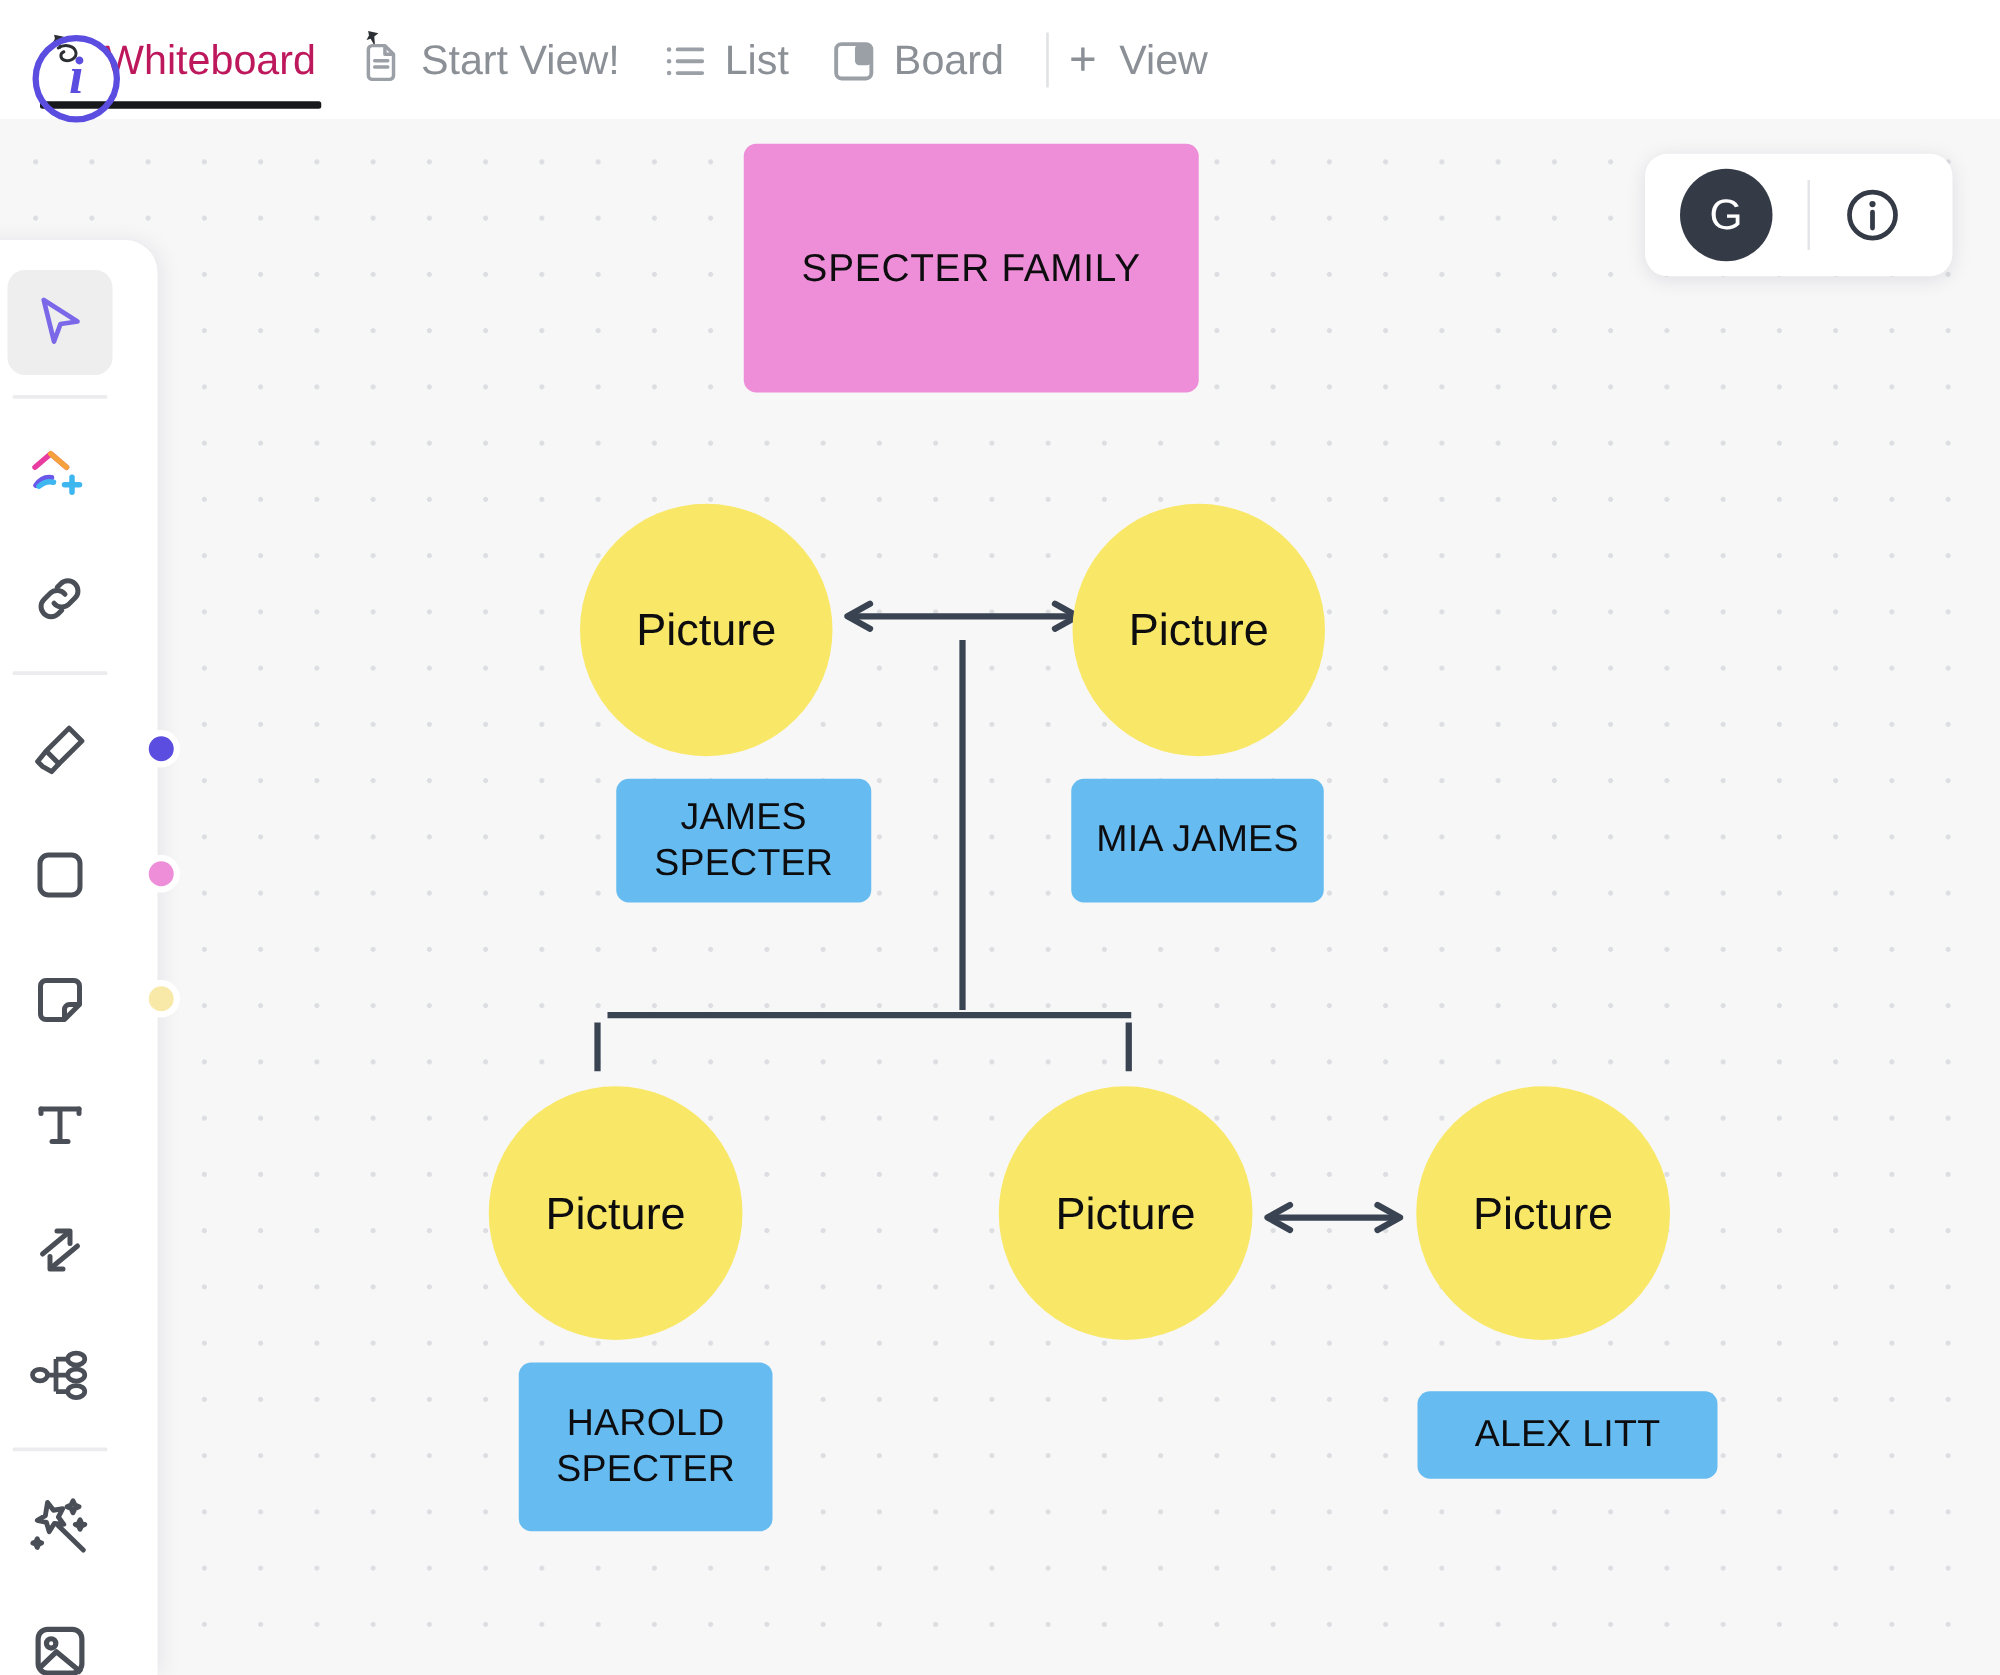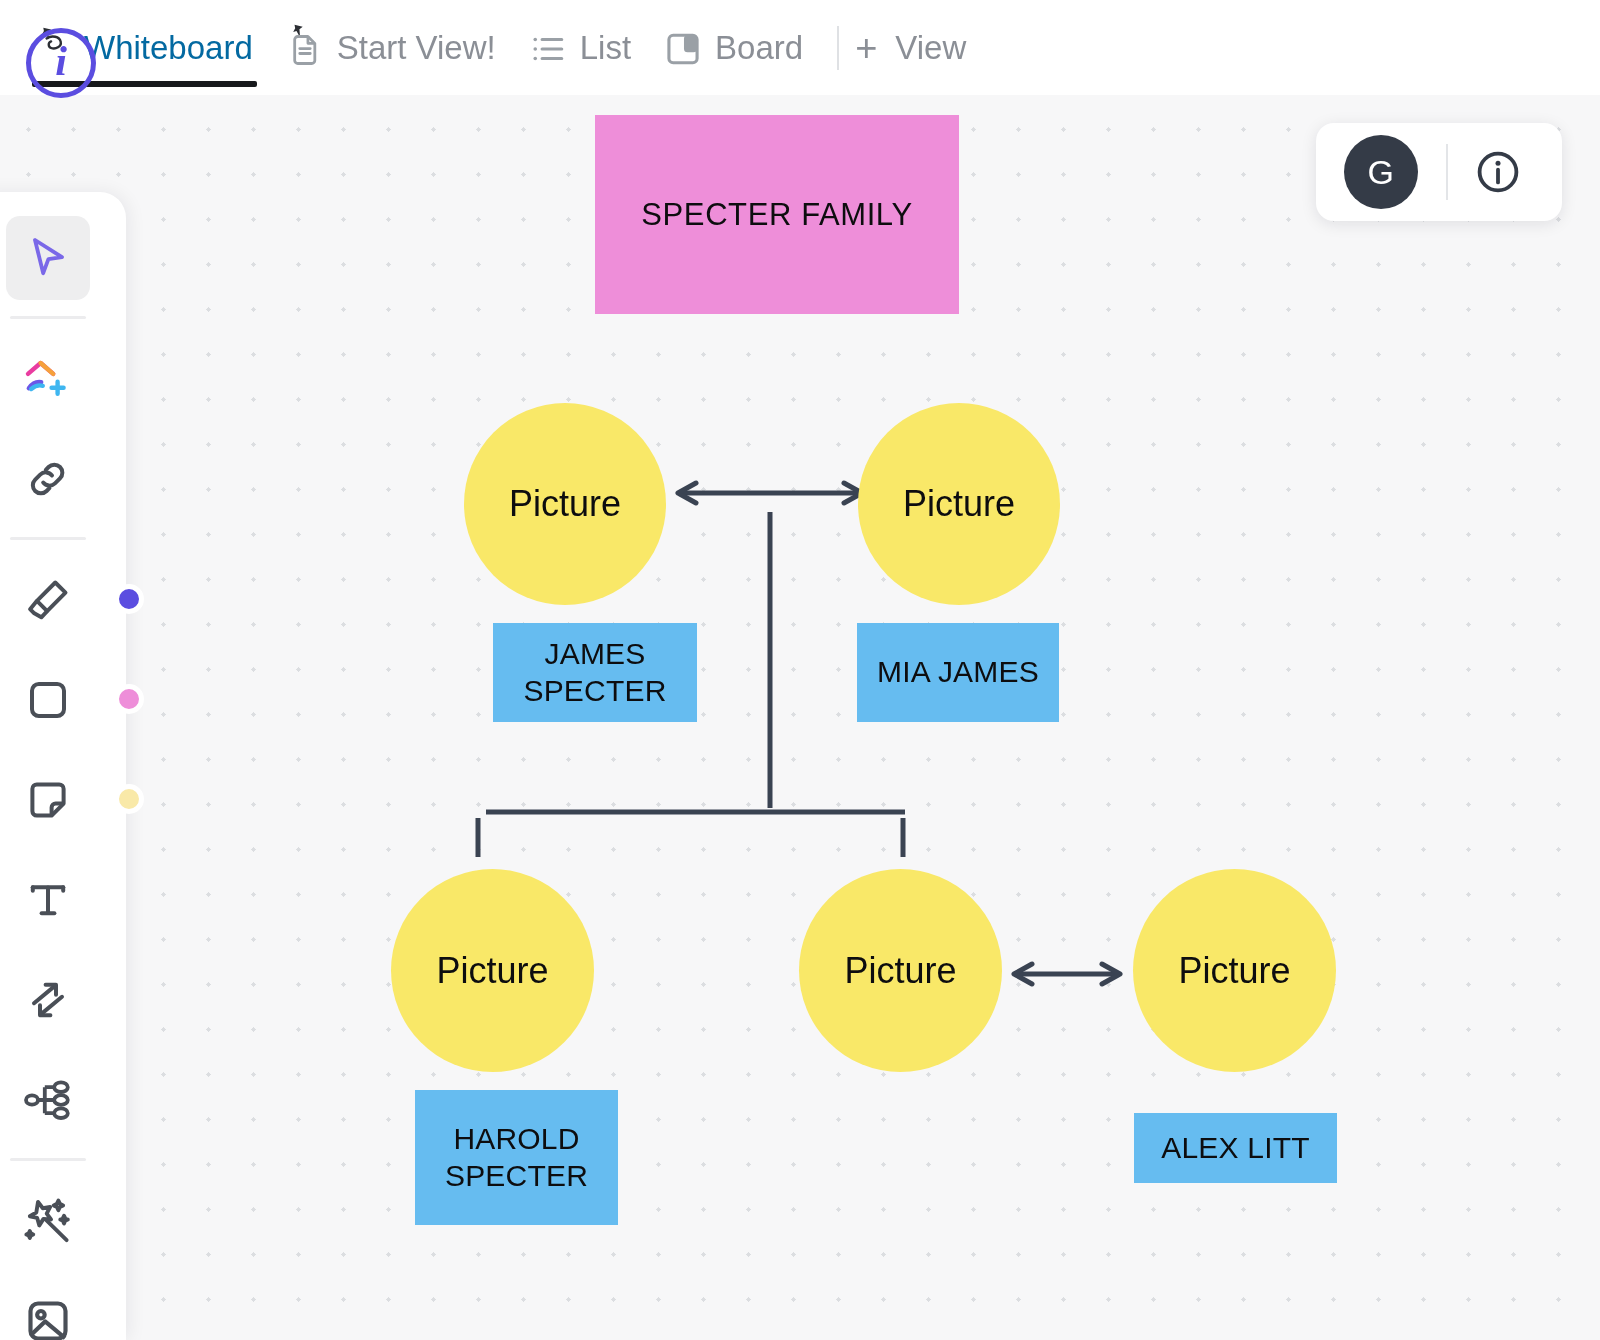--- a/index.html
+++ b/index.html
@@ -16,21 +16,21 @@
     position: absolute; left: 0; top: 0; width: 1600px; height: 95px;
     background: #ffffff; display: flex; align-items: center;
     padding-left: 22px; gap: 0px;
   }
   .tab {
     display: flex; align-items: center; gap: 14px;
     height: 95px; padding: 0 22px 0 12px;
     font-size: 33px; color: #8b8f96; position: relative;
     white-space: nowrap; cursor: pointer;
   }
-  .tab.active { color: #0369a1; }
+  .tab.active { color: #be185d; }
   .tab.active::after {
     content: ""; position: absolute; left: 10px; right: 18px; bottom: 8px;
     height: 6px; background: #17191c; border-radius: 2px;
   }
   .tab .tab-icon { display: inline-flex; width: 36px; height: 40px;
     align-items: flex-end; justify-content: center; position: relative; }
   .tab-label { line-height: 1; }
   .tab-sep { width: 2px; height: 44px; background: #dfe1e4; margin: 0 12px; align-self: center; }
   .plus-glyph { font-size: 38px; color: #8b8f96; line-height: 1; font-weight: 300; margin-right: 4px; }
 
@@ -88,21 +88,21 @@
     color: #ffffff; font-size: 34px; display: flex; align-items: center;
     justify-content: center; margin-left: 28px; letter-spacing: .5px;
   }
   .up-sep { width: 2px; height: 56px; background: #e3e5e8; margin-left: 28px; }
   .up-info { margin-left: 26px; display: flex; align-items: center; justify-content: center; }
 
   
   .node-rect {
     position: absolute; display: flex; align-items: center; justify-content: center;
     text-align: center; font-size: 30px; color: #0d0d0f; line-height: 1.22;
-    letter-spacing: .2px; z-index: 10;
+    letter-spacing: .2px; z-index: 10; border-radius: 10px;
   }
   .node-pink { background: #ee8ed9; font-size: 31px; letter-spacing: .6px; }
   .node-blue { background: #66bcf0; }
 
   .node-circle {
     position: absolute; border-radius: 50%; background: #f9e868;
     display: flex; align-items: center; justify-content: center;
     font-size: 36px; color: #0d0d0f; z-index: 10;
   }
 
@@ -141,21 +141,21 @@
     <div class="node-circle" style="left:858px; top:308px; width:202px; height:202px;">Picture</div>
 
     <div class="node-rect node-blue" style="left:493px; top:528px; width:204px; height:99px;">JAMES SPECTER</div>
     <div class="node-rect node-blue" style="left:857px; top:528px; width:202px; height:99px;">MIA JAMES</div>
 
     <div class="node-circle" style="left:391px; top:774px; width:203px; height:203px;">Picture</div>
     <div class="node-circle" style="left:799px; top:774px; width:203px; height:203px;">Picture</div>
     <div class="node-circle" style="left:1133px; top:774px; width:203px; height:203px;">Picture</div>
 
     <div class="node-rect node-blue" style="left:391px; top:995px; width:203px; height:135px;margin-left:24px;">HAROLD SPECTER</div>
-    <div class="node-rect node-blue" style="left:1134px; top:1018px; width:203px; height:70px;">ALEX LITT</div>
+    <div class="node-rect node-blue" style="left:1134px; top:1018px; width:240px; height:70px;">ALEX LITT</div>
   </div>
 
   <div class="toolbar">
 
     <div class="tool active">
       <svg width="48" height="50" viewBox="0 0 24 24" fill="none" stroke="#7A68E8" stroke-width="1.9" stroke-linejoin="round">
         <path d="M5.5 3 L19 11.6 L12.2 12.6 L9.6 19.6 Z"></path>
       </svg>
     </div>
 

